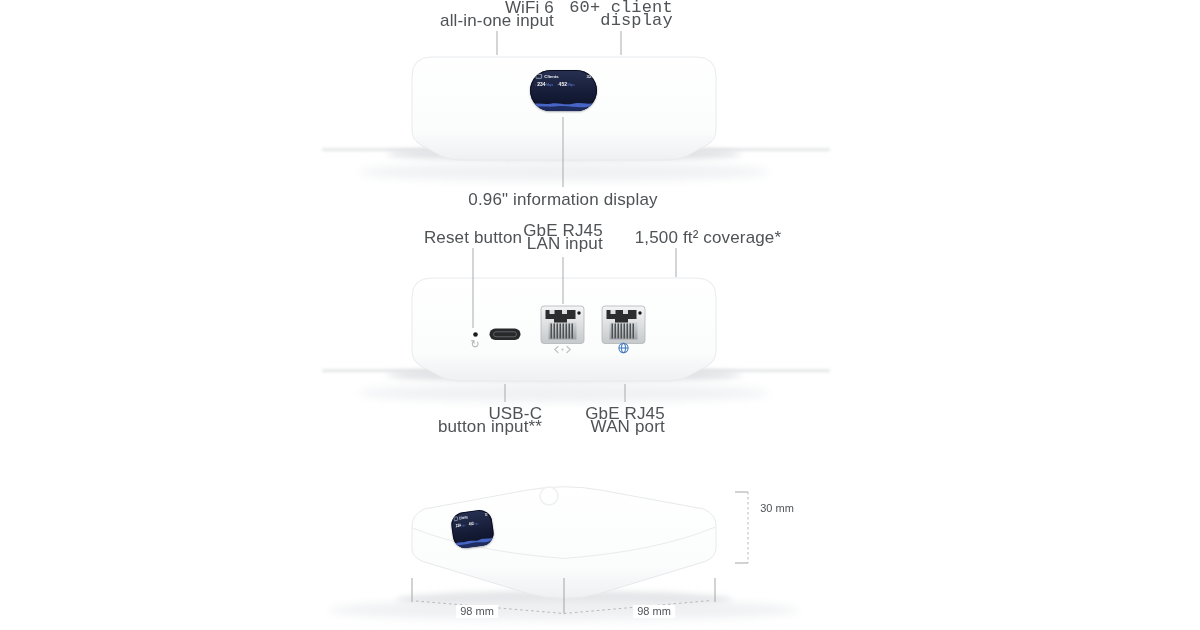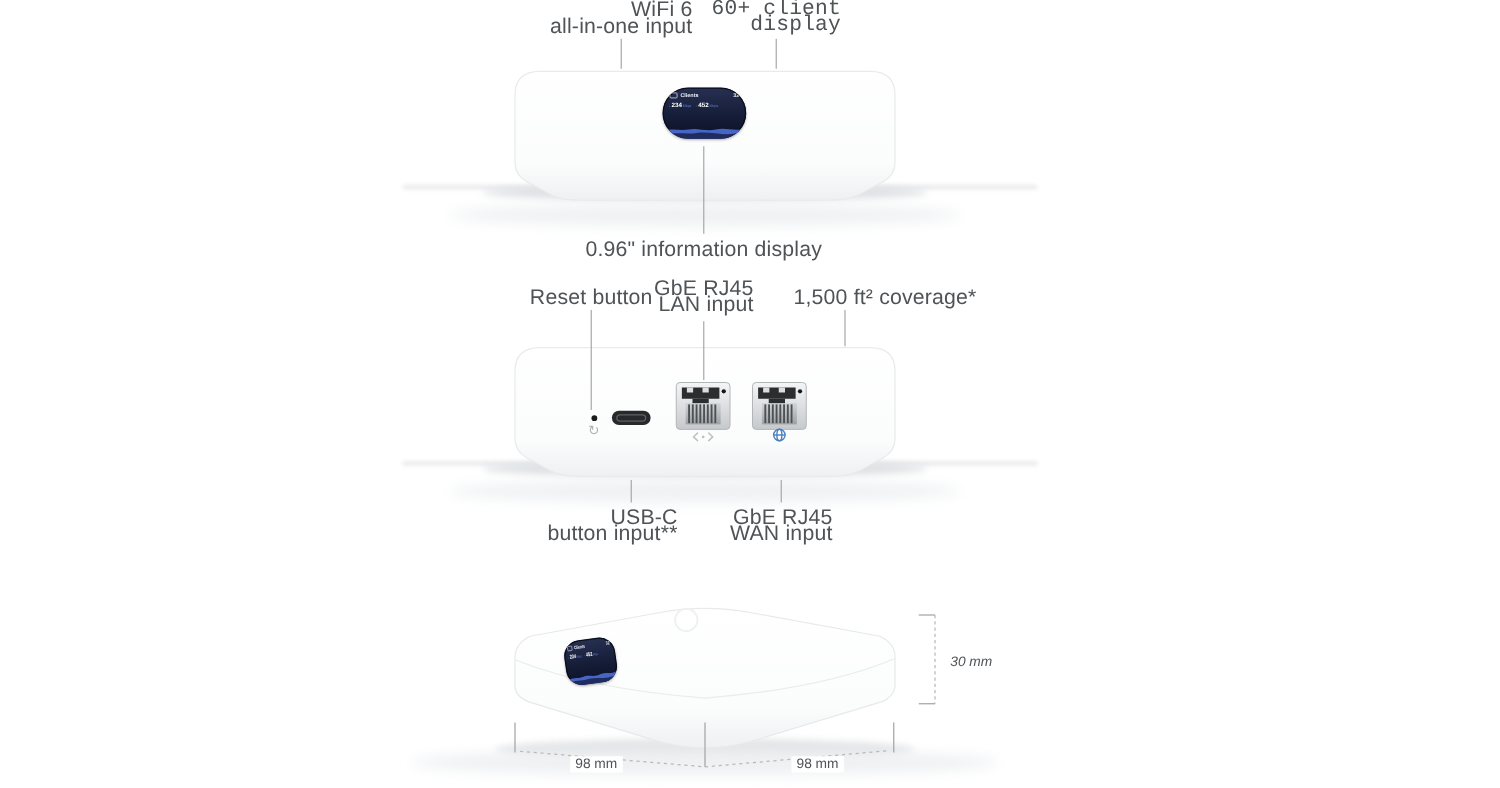--- a/index.html
+++ b/index.html
@@ -238,22 +238,22 @@
     <div>GbE RJ45</div>
     <div>LAN input</div>
   </div>
   <div class="callout" style="left:676px;top:231px;margin-left:32px;">1,500 ft² coverage*</div>
   <div class="callout" style="left:490px;top:407px;">
     <div>USB-C</div>
     <div>button input**</div>
   </div>
   <div class="callout" style="left:625px;top:407px;">
     <div>GbE RJ45</div>
-    <div>WAN input</div>
+    <div>WAN port</div>
   </div>
 
   <div class="reset-glyph">↻</div>
 
-  <div class="dim-label" style="left:777px;top:524px;font-style:italic;">30 mm</div>
+  <div class="dim-label" style="left:777px;top:502px;">30 mm</div>
   <div class="dim-label" style="left:477px;top:605px;">98 mm</div>
   <div class="dim-label" style="left:654px;top:605px;">98 mm</div>
 
 </div>
 
 </body></html>

